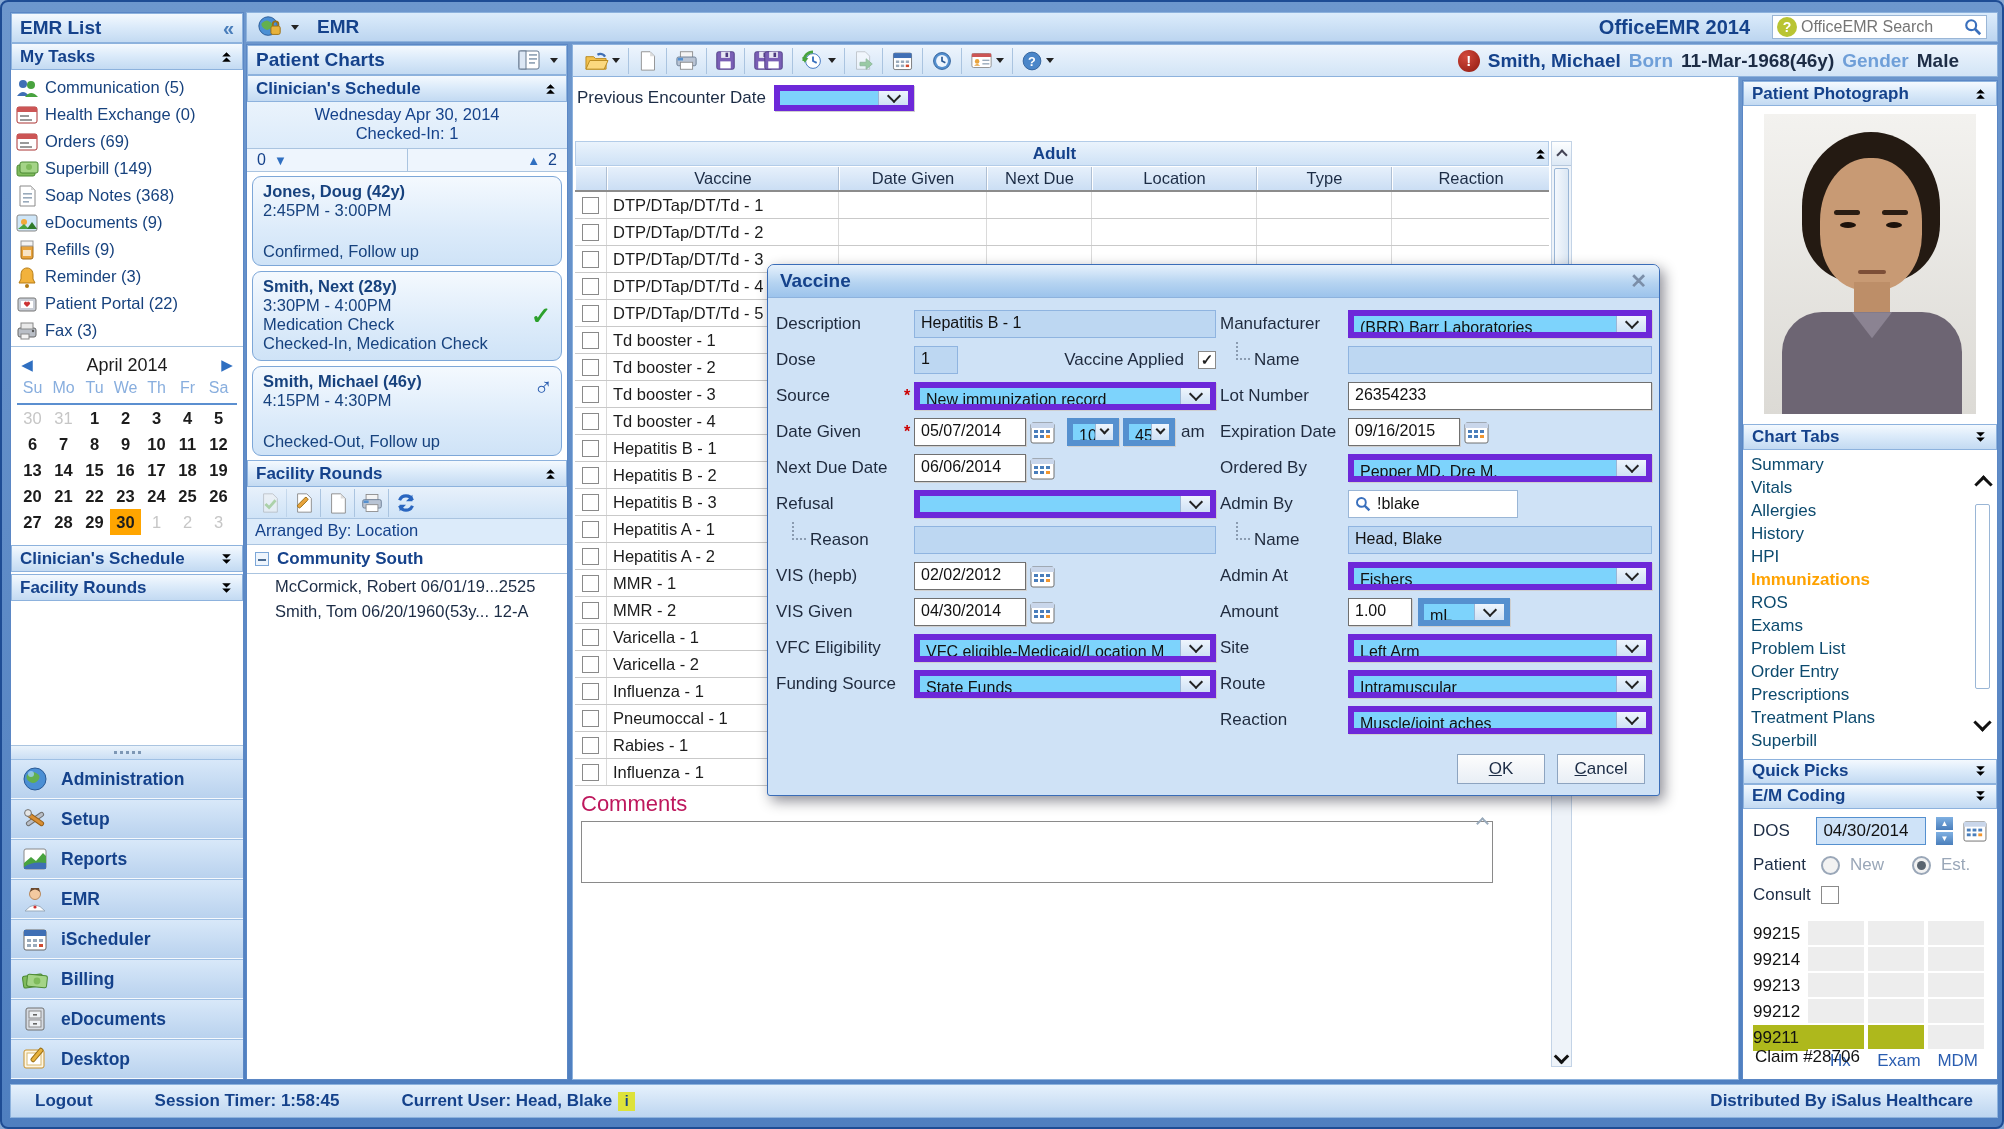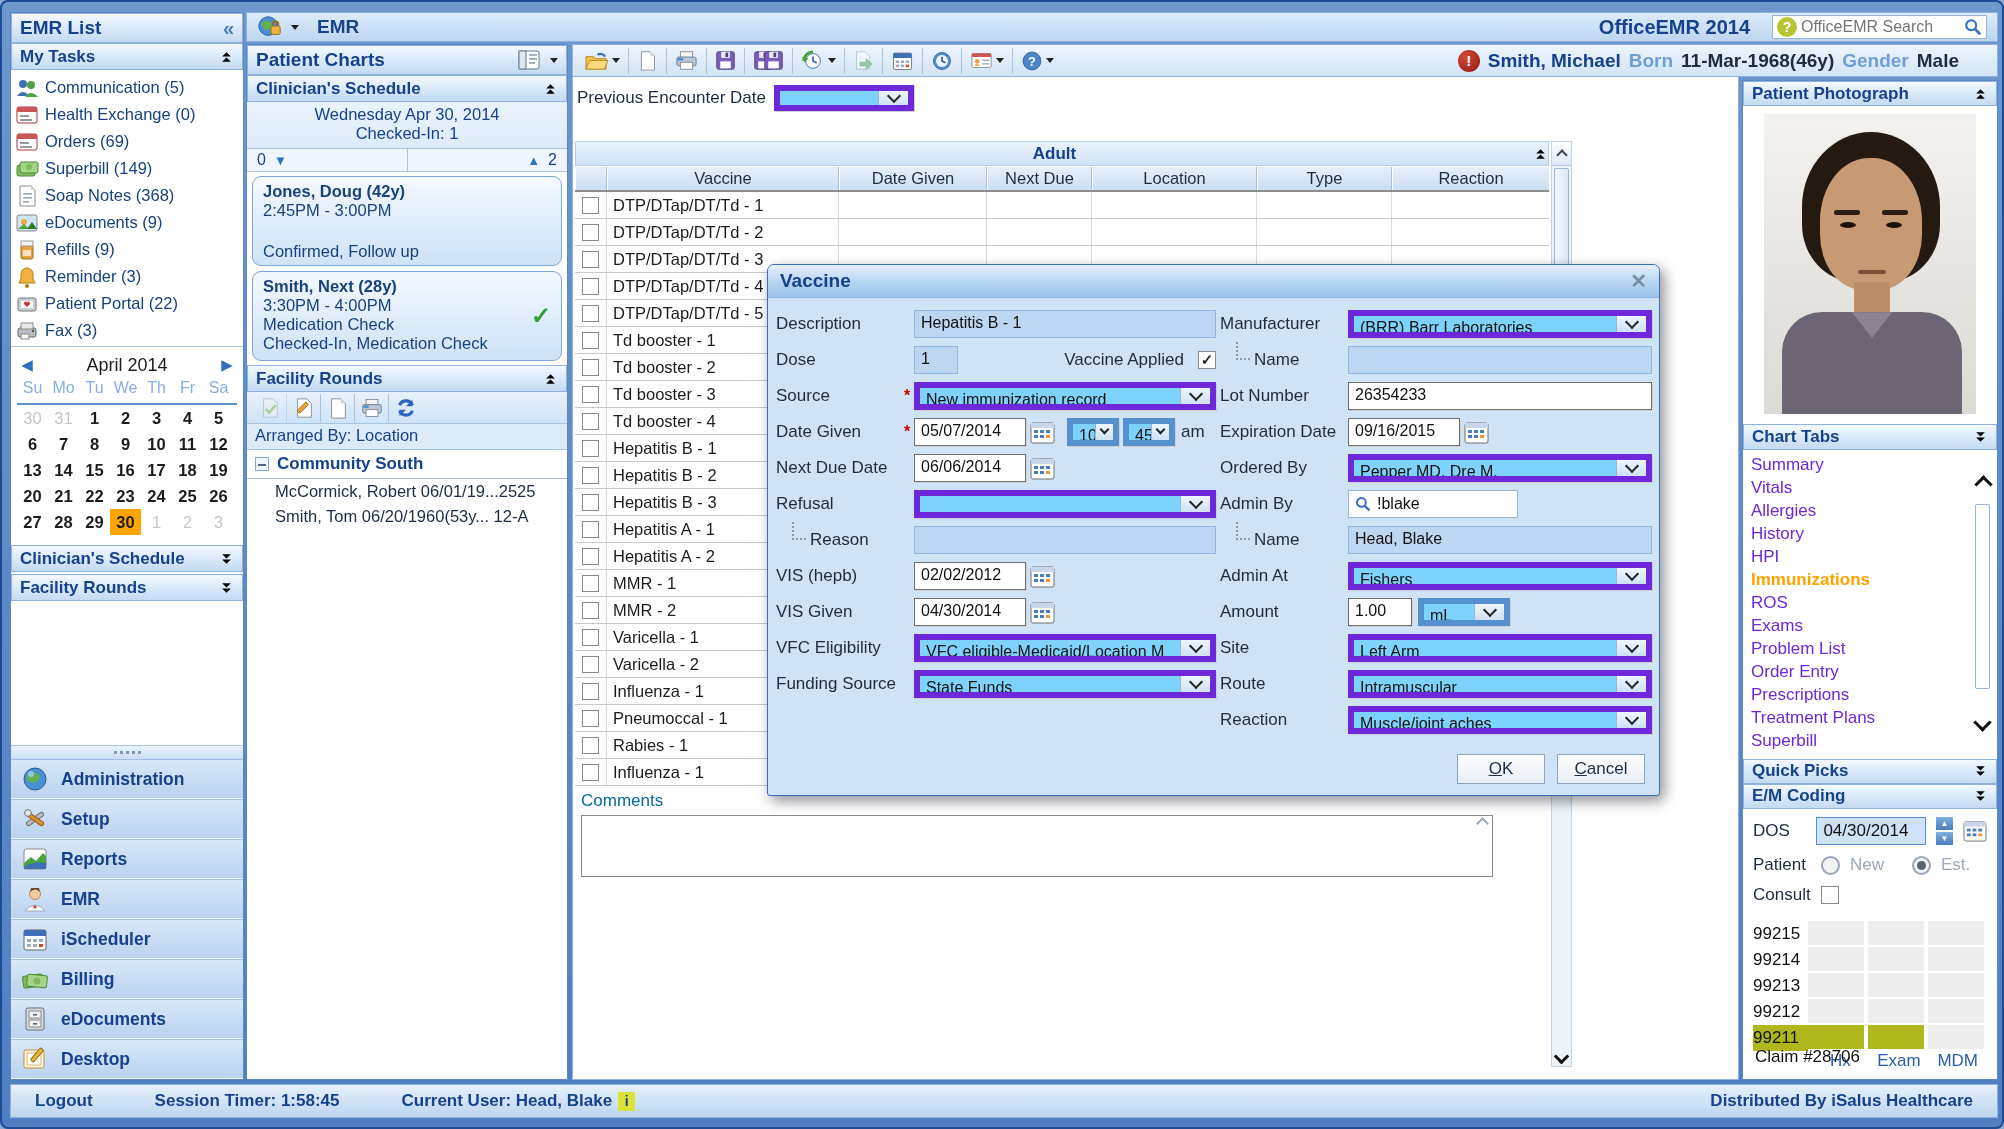--- a/index.html
+++ b/index.html
@@ -108,21 +108,21 @@
 .prev-combo { width:140px; height:26px; }
 .vtable { position:absolute; left:2px; top:64px; width:974px; }
 .vt-group { height:25px; background:linear-gradient(#eaf3fc,#cfe2f6); border:1px solid #b3cce8; display:flex; align-items:center; color:#15428b; font-weight:bold; font-size:17px; }
 .vt-group .gt { flex:1; text-align:center; }
 .vt-cols { display:flex; height:26px; background:linear-gradient(#e6f0fb,#cbdef4); border-bottom:2px solid #8c8c8c; border-top:1px solid #fff; }
 .vt-cols .c { display:flex; align-items:center; justify-content:center; color:#1c2c45; font-size:16.5px; border-right:1px solid #aebfd4; border-left:1px solid #fff; }
 .vrow { display:flex; height:27px; border-bottom:1px solid #c9c9c9; background:#fff; }
 .vrow .c { border-right:1px solid #dadada; display:flex; align-items:center; padding:0 6px; font-size:16.5px; color:#1c1c1c; overflow:hidden; white-space:nowrap; }
 .c.w0{width:32px; justify-content:center;} .c.w1{width:232px;} .c.w2{width:148px;} .c.w3{width:105px;} .c.w4{width:165px;} .c.w5{width:135px;} .c.w6{width:157px;}
 .comments { position:absolute; left:8px; top:714px; width:912px; }
-.comments .clab { color:#0369a1; font-size:17px; margin-bottom:4px; }
+.comments .clab { color:#be185d; font-size:22px; margin-bottom:4px; }
 .comments textarea { width:912px; height:62px; border:1px solid #8a8a8a; resize:none; font-family:"Liberation Sans",sans-serif; font-size:15px; }
 .com-up { position:absolute; right:6px; top:28px; width:9px; height:9px; border-left:2px solid #9ab; border-top:2px solid #9ab; transform:rotate(45deg); }
 .vscroll { position:absolute; left:978px; top:64px; width:21px; height:926px; background:#eef3f9; border:1px solid #c3d3e6; }
 .vs-up { height:24px; background:linear-gradient(#fdfefe,#dcE8f5); border-bottom:1px solid #b6c8dd; display:flex; align-items:center; justify-content:center; }
 .vs-up i { width:8px; height:8px; border-left:2px solid #445; border-top:2px solid #445; transform:rotate(45deg); margin-top:3px; }
 .vs-thumb { margin:2px 2px; height:610px; background:linear-gradient(90deg,#f4f8fd,#dbe7f4); border:1px solid #9ab6d6; border-radius:2px; }
 .vs-down { position:absolute; bottom:4px; left:0; right:0; display:flex; justify-content:center; }
 .vs-down i { width:11px; height:11px; border-right:3px solid #111; border-bottom:3px solid #111; transform:rotate(45deg); }
 
 
@@ -133,21 +133,21 @@
 .photo .face { position:absolute; left:56px; top:44px; width:102px; height:132px; background:#c89a74; border-radius:48% 48% 42% 42%; }
 .photo .brow { position:absolute; top:96px; width:26px; height:5px; background:#2a1d13; border-radius:3px; }
 .photo .brow.l{left:70px;} .photo .brow.r{left:118px;}
 .photo .eye { position:absolute; top:108px; width:16px; height:6px; background:#1c120b; border-radius:50%; }
 .photo .eye.l{left:76px;} .photo .eye.r{left:122px;}
 .photo .mouth { position:absolute; left:94px; top:156px; width:28px; height:4px; background:#7d4f38; border-radius:3px; }
 .photo .neck { position:absolute; left:90px; top:168px; width:36px; height:40px; background:#bd8e68; }
 .photo .shirt { position:absolute; left:18px; top:198px; width:180px; height:102px; background:#6d6573; border-radius:40px 40px 0 0; }
 .photo .collar { position:absolute; left:88px; top:198px; width:40px; height:26px; background:#8b8392; clip-path:polygon(0 0,100% 0,50% 100%); }
 .tabs { position:relative; background:#fff; padding:4px 0 6px 8px; }
-.tabitem { color:#6d28d9; font-size:17px; padding:1.5px 0; cursor:pointer; }
+.tabitem { color:#0c4a6e; font-size:17px; padding:1.5px 0; cursor:pointer; }
 .tabitem.active { color:#ffa200; font-weight:bold; }
 .tscroll { position:absolute; right:4px; top:28px; bottom:30px; width:20px; }
 .tscroll .a { width:13px; height:13px; border-right:3.5px solid #111; border-bottom:3.5px solid #111; margin:0 auto; }
 .tscroll .a.up { transform:rotate(225deg); }
 .tscroll .a.dn { transform:rotate(45deg); position:absolute; bottom:0; left:3px; }
 .tscroll .track { position:absolute; top:26px; bottom:40px; left:2px; width:15px; border:1px solid #9ab6d6; background:#fff; border-radius:2px; }
 .em-body { padding:8px 10px; color:#1c2c45; font-size:17px; background:#fff; flex:1; position:relative; }
 .em-row { display:flex; align-items:center; gap:10px; margin-bottom:10px; }
 .dos-input { width:118px; height:28px; background:#cfe3f8; border:1px solid #5590cf; display:flex; align-items:center; padding:0 6px; font-size:17px; color:#111; }
 .spin { display:flex; flex-direction:column; gap:2px; }
@@ -661,20 +661,28 @@
 
   </div>
         <div class="card has2">
     <div class="cname">Smith, Next (28y)</div>
     <div>3:30PM - 4:00PM</div>
     <div>Medication Check</div>
     <div class="cstatus">Checked-In, Medication Check</div>
     <span class="badge-check">✓</span>
 
   </div>
+        <div class="card">
+    <div class="cname">Smith, Michael (46y)</div>
+    <div>4:15PM - 4:30PM</div>
+    <div></div>
+    <div class="cstatus">Checked-Out, Follow up</div>
+
+    <span class="badge-male">♂</span>
+  </div>
       </div>
     <div class="hdr">
       <span>Facility Rounds</span>
       <span class="sp"></span>
       <svg class="ch">
           <use href="#s-chev2"></use>
         </svg>
     </div>
     <div class="fr-toolbar">
       <span class="tbtn" style="opacity:.5">

